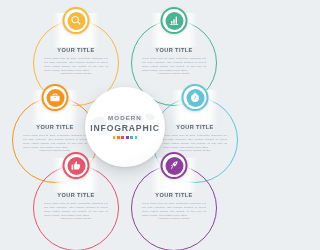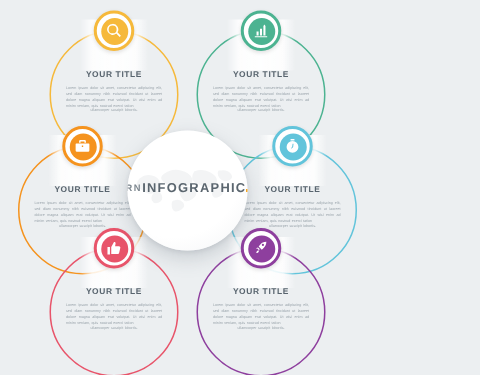--- a/index.html
+++ b/index.html
@@ -61,21 +61,21 @@
     word-spacing:.3px;
   }
   .ptext .last{display:block;text-align:center;}
 
   
   .center{
     position:absolute;left:85px;top:87px;width:80px;height:80px;
     border-radius:50%;
     background:radial-gradient(circle at 38% 32%, #ffffff 0%, #ffffff 62%, #f3f4f6 100%);
     box-shadow:0 5px 13px rgba(120,130,140,.30), 0 1px 3px rgba(120,130,140,.18);
-    display:flex;flex-direction:row;align-items:center;justify-content:center;
+    display:flex;flex-direction:column;align-items:center;justify-content:center;
     overflow:hidden;
   }
   .map{
     position:absolute;left:50%;top:50%;transform:translate(-50%,-52%);
     width:74px;height:40px;opacity:.30;
   }
   .map *{fill:#d6dadd;}
   .c-line1{
     position:relative;font-size:6.2px;font-weight:bold;letter-spacing:1.05px;
     color:#7e8890;line-height:1;margin-bottom:2.4px;

